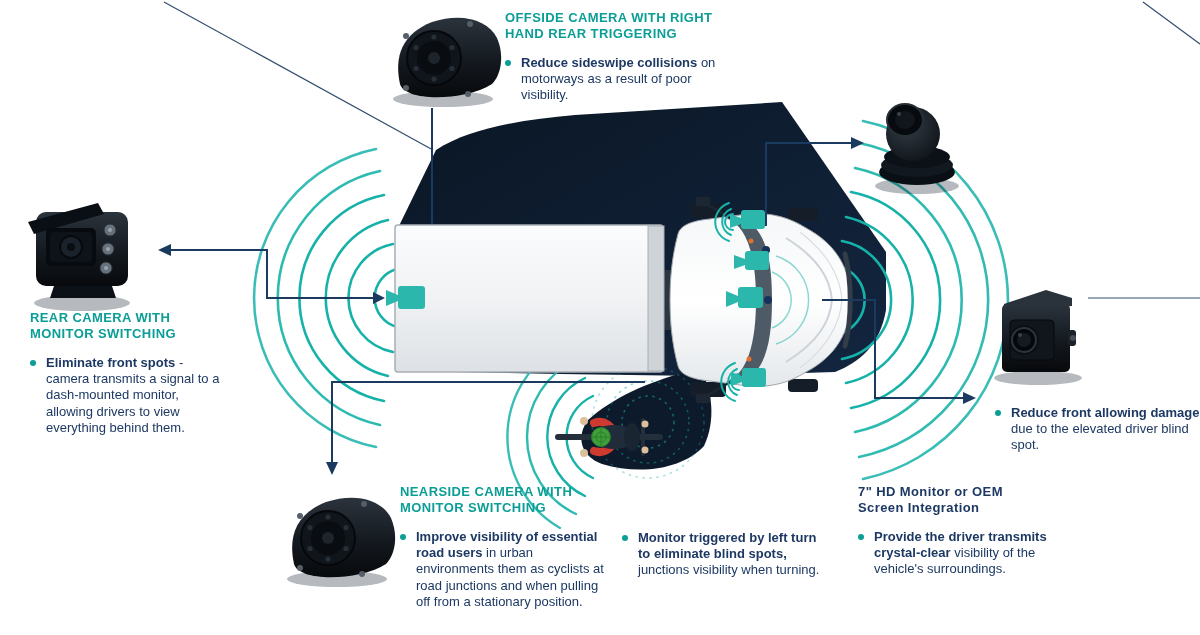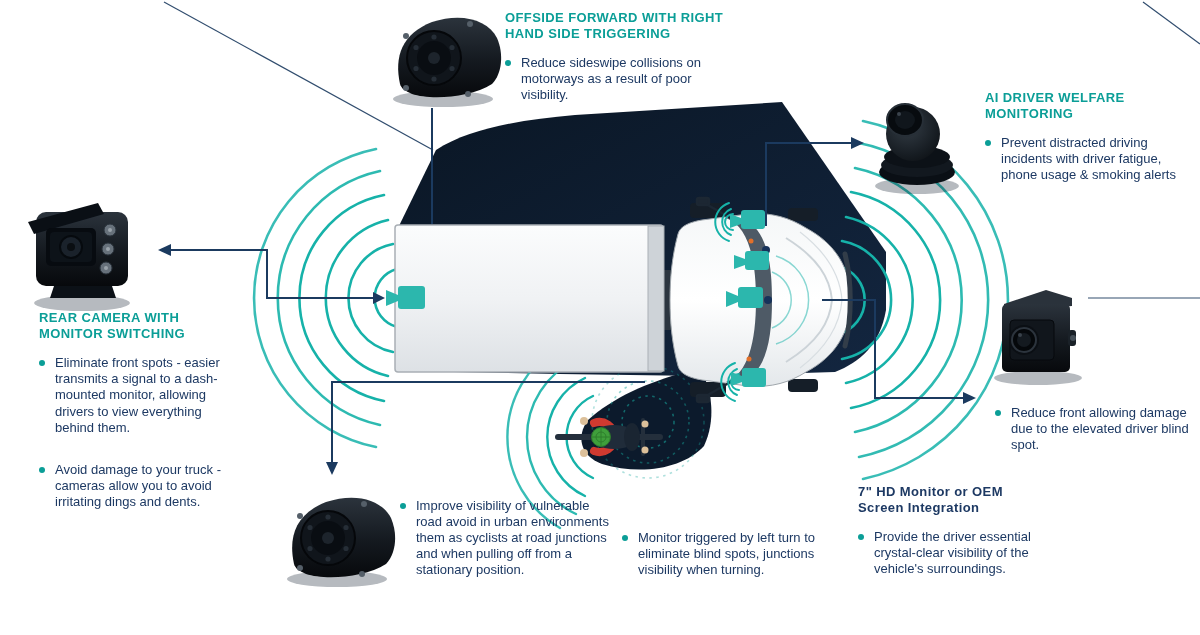--- a/index.html
+++ b/index.html
@@ -8,24 +8,24 @@
   #scene{position:absolute;left:0;top:0;}
   .sec{position:absolute;}
   .title{font-size:13px;font-weight:700;letter-spacing:.4px;line-height:1.2;color:#0b9e97;
          text-transform:none;}
   .title.navy{color:#1d3963;}
   .bullets{margin-top:14px;}
   .bullet{display:flex;gap:10px;margin-bottom:15px;}
   .bullet:last-child{margin-bottom:0;}
   .dot{width:6px;height:6px;border-radius:50%;background:#0b9e97;margin-top:5px;flex:none;}
   .btxt{font-size:13px;line-height:1.24;color:#1d3963;}
-  .btxt .bb{font-weight:400;}
+  .btxt .bb{font-weight:700;}
   .sec-offside{left:505px;top:10px;width:222px;}
   .sec-ai{left:985px;top:90px;width:212px;}
-  .sec-rear{left:39px;top:310px;width:194px;}
+  .sec-rear{left:30px;top:310px;width:194px;}
   .sec-rear .bullet{margin-bottom:26px;}
   .sec-nearside{left:400px;top:484px;width:210px;}
   .sec-nearside2{left:622px;top:530px;width:206px;}
   .sec-forward{left:995px;top:391px;width:205px;}
   .sec-monitor{left:858px;top:484px;width:192px;}
   .sec-monitor .title{max-width:172px;}
 </style>
 </head>
 <body>
 
@@ -267,58 +267,46 @@
     <circle cx="1024" cy="340" r="15" fill="#0b0f14"></circle>
     <circle cx="1024" cy="340" r="12" fill="#05080b" stroke="#2c343d" stroke-width="2"></circle>
     <circle cx="1024" cy="340" r="7" fill="#141a20"></circle>
     <circle cx="1020" cy="335" r="2" fill="#39424b"></circle>
     <rect x="1068" y="330" width="8" height="16" rx="3" fill="#1a2128"></rect>
     <circle cx="1073" cy="338" r="3" fill="#454f58"></circle>
   </g>
 </svg>
 
 <div class="sec sec-offside">
-  <div class="title">OFFSIDE FORWARD WITH RIGHT HAND SIDE TRIGGERING</div>
+  <div class="title">OFFSIDE CAMERA WITH RIGHT HAND REAR TRIGGERING</div>
   <div class="bullets">
     <div class="bullet">
       <span class="dot"></span>
       <span class="btxt"><span class="bb">Reduce sideswipe collisions</span><span> on motorways as a result of poor visibility.</span></span>
     </div>
   </div>
 </div>
 
-<div class="sec sec-ai">
-  <div class="title">AI DRIVER WELFARE MONITORING</div>
-  <div class="bullets">
-    <div class="bullet">
-      <span class="dot"></span>
-      <span class="btxt"><span class="bb">Prevent distracted driving incidents</span><span> with driver fatigue, phone usage &amp; smoking alerts</span></span>
-    </div>
-  </div>
-</div>
 
 <div class="sec sec-rear">
   <div class="title">REAR CAMERA WITH MONITOR SWITCHING</div>
   <div class="bullets">
     <div class="bullet">
       <span class="dot"></span>
-      <span class="btxt"><span class="bb">Eliminate front spots</span><span> - easier transmits a signal to a dash-mounted monitor, allowing drivers to view everything behind them.</span></span>
-    </div>
-    <div class="bullet">
-      <span class="dot"></span>
-      <span class="btxt"><span class="bb">Avoid damage to your truck</span><span> - cameras allow you to avoid irritating dings and dents.</span></span>
+      <span class="btxt"><span class="bb">Eliminate front spots</span><span> - camera transmits a signal to a dash-mounted monitor, allowing drivers to view everything behind them.</span></span>
     </div>
   </div>
 </div>
 
 <div class="sec sec-nearside">
-  <div class="bullets">
-    <div class="bullet">
-      <span class="dot"></span>
-      <span class="btxt"><span class="bb">Improve visibility of vulnerable road avoid</span><span> in urban environments them as cyclists at road junctions and when pulling off from a stationary position.</span></span>
+  <div class="title">NEARSIDE CAMERA WITH MONITOR SWITCHING</div>
+  <div class="bullets">
+    <div class="bullet">
+      <span class="dot"></span>
+      <span class="btxt"><span class="bb">Improve visibility of essential road users</span><span> in urban environments them as cyclists at road junctions and when pulling off from a stationary position.</span></span>
     </div>
   </div>
 </div>
 
 <div class="sec sec-nearside2">
   <div class="bullet">
     <span class="dot"></span>
     <span class="btxt"><span class="bb">Monitor triggered by left turn to eliminate blind spots,</span><span> junctions visibility when turning.</span></span>
   </div>
 </div>
@@ -330,18 +318,18 @@
       <span class="btxt"><span class="bb">Reduce front allowing damage</span><span> due to the elevated driver blind spot.</span></span>
     </div>
   </div>
 </div>
 
 <div class="sec sec-monitor">
   <div class="title navy">7" HD Monitor or OEM Screen Integration</div>
   <div class="bullets">
     <div class="bullet">
       <span class="dot"></span>
-      <span class="btxt"><span class="bb">Provide the driver essential crystal-clear</span><span> visibility of the vehicle's surroundings.</span></span>
+      <span class="btxt"><span class="bb">Provide the driver transmits crystal-clear</span><span> visibility of the vehicle's surroundings.</span></span>
     </div>
   </div>
 </div>
 
 </div>
 
 </body></html>

